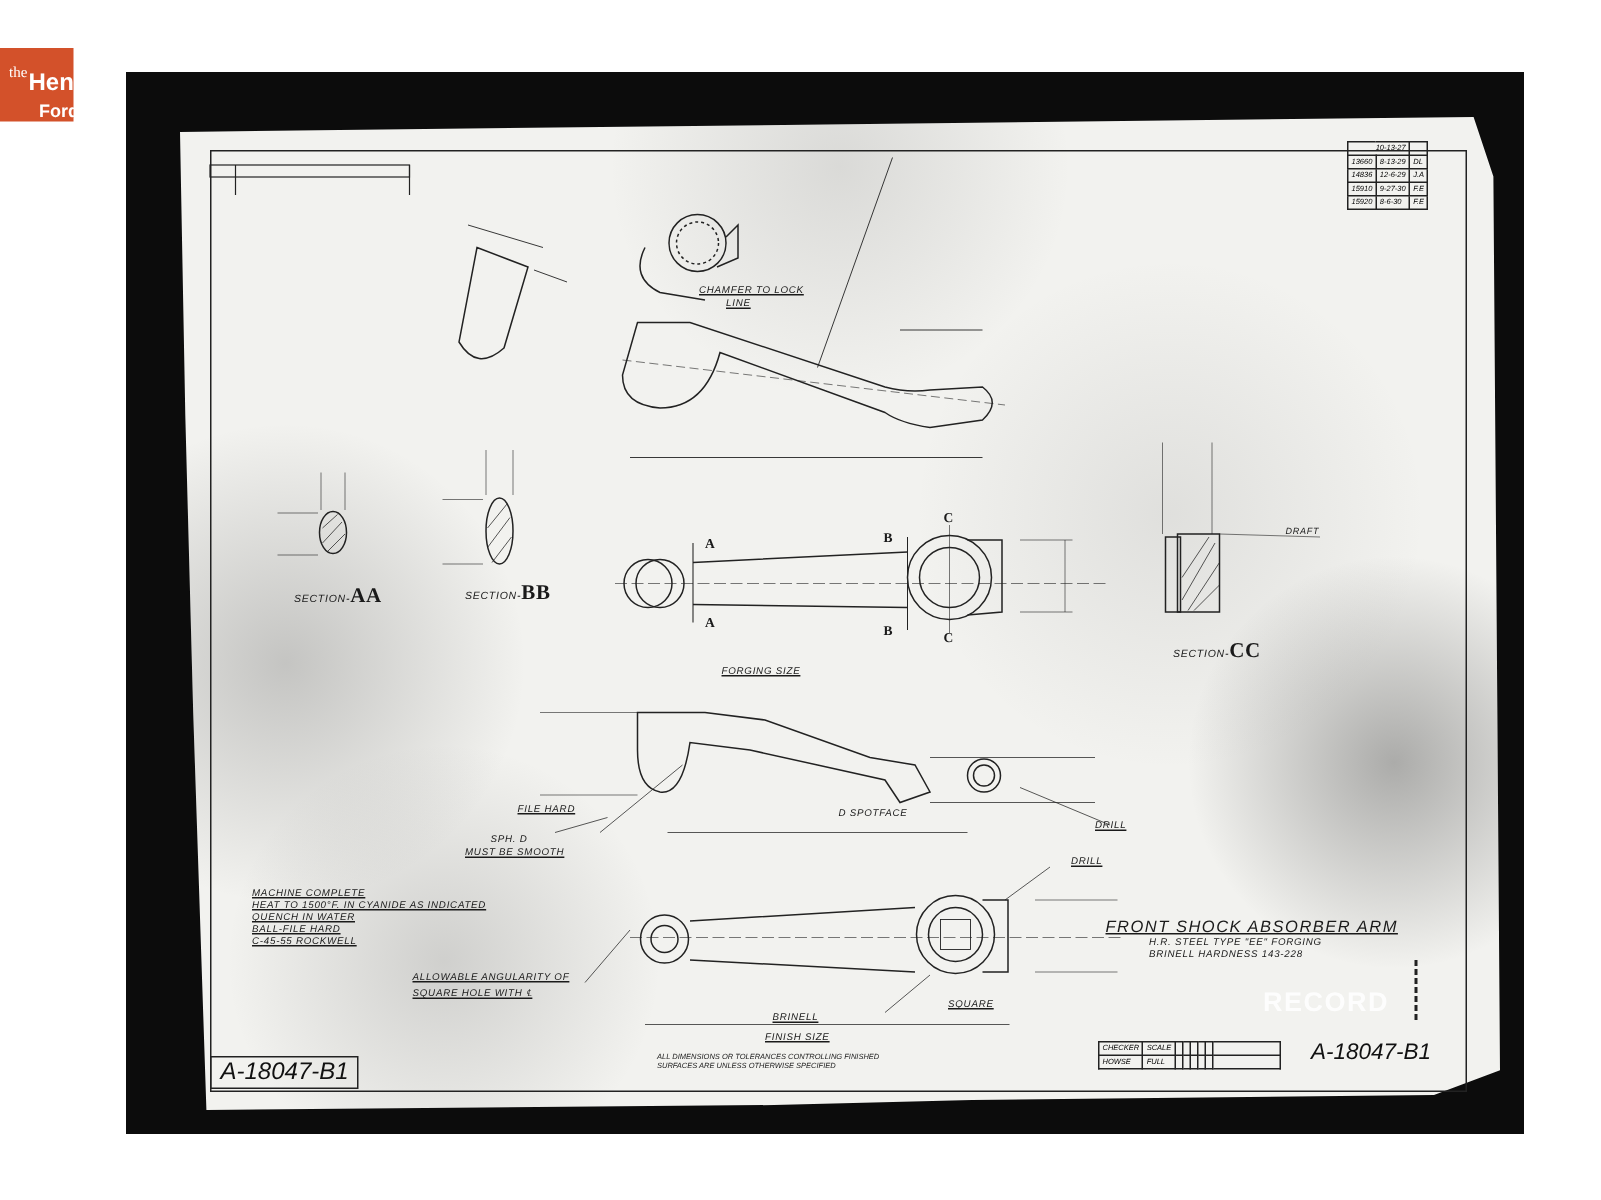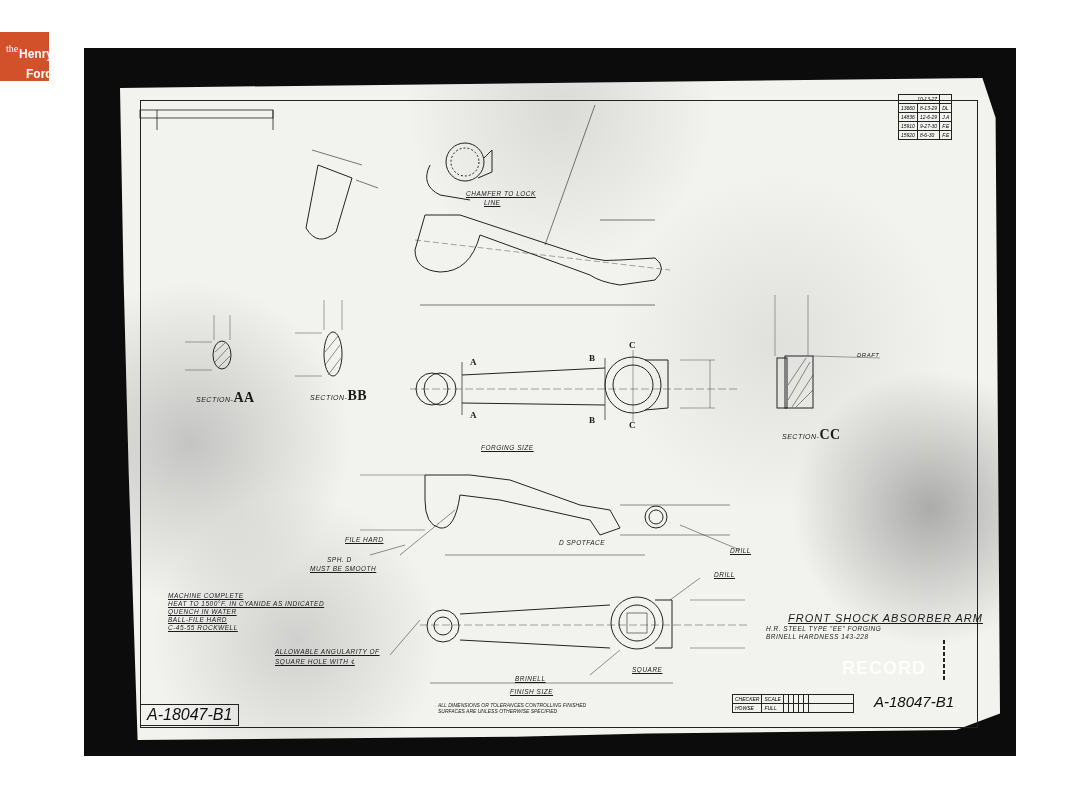--- a/index.html
+++ b/index.html
@@ -1,19 +1,19 @@
 <!DOCTYPE html>
 <html><head>
   <meta charset="utf-8">
   <style>
     html, body { margin:0; padding:0; }
     body { width:1067px; height:800px; background:#ffffff; position:relative; overflow:hidden; font-family:"Liberation Sans", sans-serif; }
     .logo { position:absolute; left:0; top:0; width:49px; height:49px; background:#d3512a; color:#fff; font-family:"Liberation Sans", sans-serif; font-weight:bold; line-height:1;margin-top:32px; }
     .logo .the { position:absolute; left:6px; top:12px; font-size:10px; font-weight:normal; font-family:"Liberation Serif", serif; }
-    .logo .henry { position:absolute; left:19px; top:16px; font-size:12px; }
+    .logo .henry { position:absolute; left:19px; top:16px; font-size:16px; }
     .logo .ford { position:absolute; left:26px; top:36px; font-size:12px; }
     .frame { position:absolute; left:84px; top:48px; width:932px; height:708px; background:#0c0c0c; }
     .sheet { position:absolute; left:120px; top:78px; width:880px; height:662px; background:#f2f2ef;
       clip-path: polygon(0% 1.5%, 98% 0%, 99.5% 6%, 100% 96%, 95% 98.5%, 60% 99%, 45% 99.5%, 2% 100%, 1% 60%, 0.4% 30%);
       background-image:
         radial-gradient(circle at 8% 55%, rgba(60,60,60,0.25) 0, rgba(60,60,60,0) 18%),
         radial-gradient(circle at 92% 65%, rgba(40,40,40,0.35) 0, rgba(40,40,40,0) 15%),
         radial-gradient(circle at 50% 5%, rgba(80,80,80,0.15) 0, rgba(80,80,80,0) 20%),
         radial-gradient(circle at 20% 85%, rgba(70,70,70,0.2) 0, rgba(70,70,70,0) 16%),
         radial-gradient(circle at 75% 40%, rgba(90,90,90,0.12) 0, rgba(90,90,90,0) 22%);
@@ -191,21 +191,21 @@
 <div>
   <div class="txt u" style="left:168px;top:592px;font-size:6.5px;">MACHINE COMPLETE</div>
   <div class="txt u" style="left:168px;top:600px;font-size:6.5px;">HEAT TO 1500°F. IN CYANIDE AS INDICATED</div>
   <div class="txt u" style="left:168px;top:608px;font-size:6.5px;">QUENCH IN WATER</div>
   <div class="txt u" style="left:168px;top:616px;font-size:6.5px;">BALL-FILE HARD</div>
   <div class="txt u" style="left:168px;top:624px;font-size:6.5px;">C-45-55 ROCKWELL</div>
 </div>
 
 <div class="notes" style="left:438px;top:702px;width:170px;white-space:normal;line-height:6px;">ALL DIMENSIONS OR TOLERANCES CONTROLLING FINISHED SURFACES ARE UNLESS OTHERWISE SPECIFIED</div>
 
-<div class="txt title" style="left:788px;top:612px;font-style:italic;">FRONT SHOCK ABSORBER ARM</div>
+<div class="txt title" style="left:737px;top:612px;font-style:italic;">FRONT SHOCK ABSORBER ARM</div>
 <div class="txt sub" style="left:766px;top:625px;">H.R. STEEL TYPE "EE" FORGING</div>
 <div class="txt sub" style="left:766px;top:633px;">BRINELL HARDNESS 143-228</div>
 
 <div class="record">RECORD</div>
 
 <div class="drawno" style="left:140px;top:704px;">A-18047-B1</div>
 <div class="drawno" style="left:868px;top:692px;font-size:15px;border:none;">A-18047-B1</div>
 
 <table class="rev">
   <tbody>

